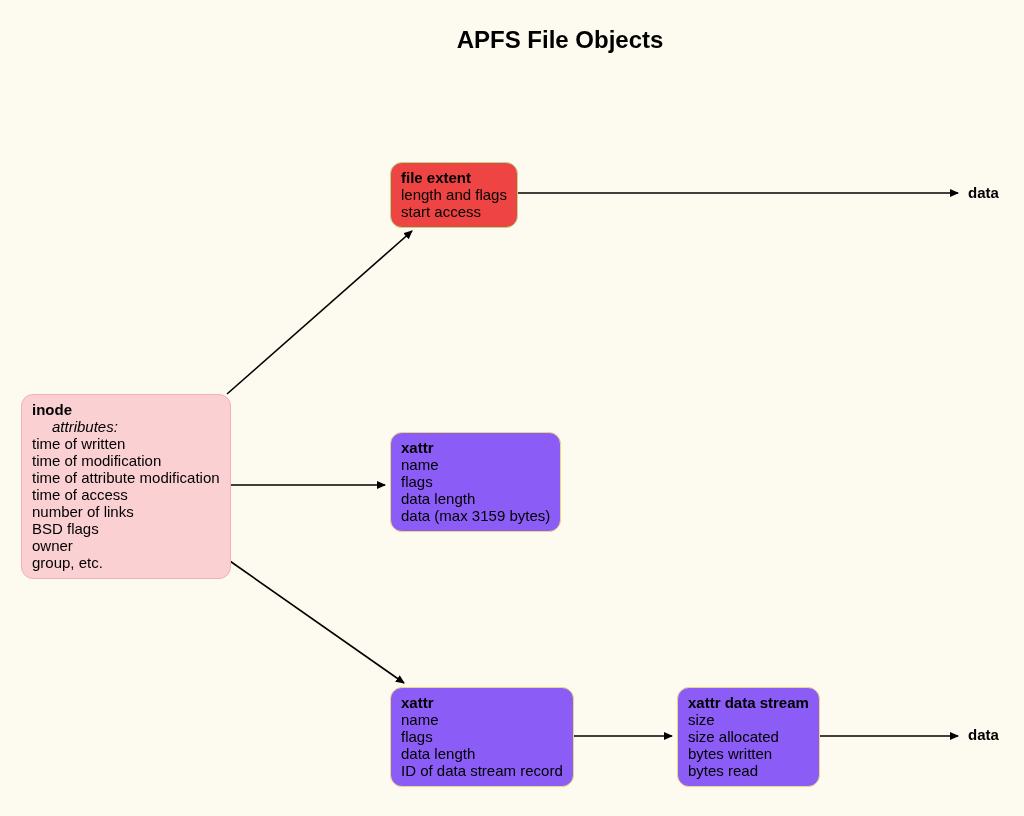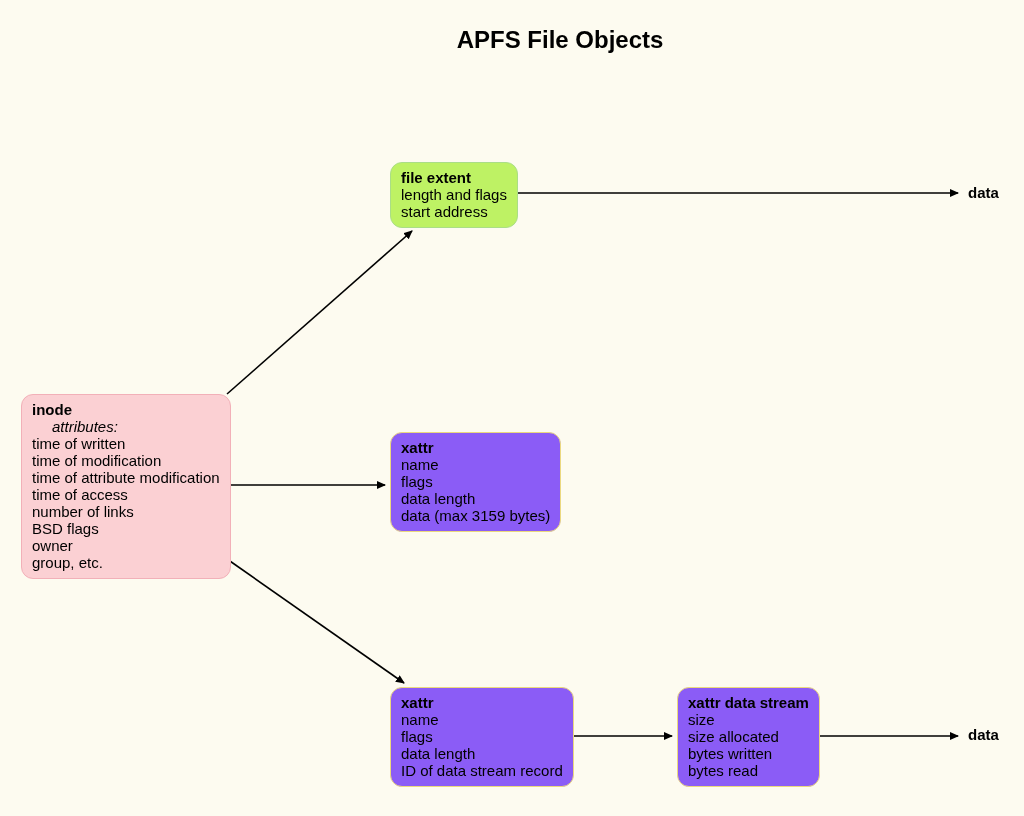--- a/index.html
+++ b/index.html
@@ -31,21 +31,21 @@
     border-radius: 12px;
     padding: 6px 10px 7px 10px;
     font-size: 15px;
     line-height: 17px;
     white-space: nowrap;
     border: 1px solid rgba(0,0,0,0.10);
     box-sizing: border-box;
   }
   .box .box-title { font-weight: bold; }
   .box .box-subtitle { font-style: italic; margin-left: 20px; }
-  .box-green  { background: #bef264; border-color: #AADE87; }
+  .box-green  { background: #ef4444; border-color: #AADE87; }
   .box-pink   { background: #FBD0D3; border-color: #F2B0B8; }
   .box-yellow { background: #8b5cf6; border-color: #EBD87F; }
   .data-label {
     position: absolute;
     font-size: 15px;
     font-weight: bold;
     line-height: 18px;
   }
   .footer {
     position: absolute;
@@ -80,21 +80,21 @@
     <line x1="227" y1="485" x2="385" y2="485" stroke="#000" stroke-width="1.6" marker-end="url(#arrowhead)"></line>
     <line x1="227" y1="559" x2="404" y2="683" stroke="#000" stroke-width="1.6" marker-end="url(#arrowhead)"></line>
     <line x1="517" y1="193" x2="958" y2="193" stroke="#000" stroke-width="1.6" marker-end="url(#arrowhead)"></line>
     <line x1="574" y1="736" x2="672" y2="736" stroke="#000" stroke-width="1.6" marker-end="url(#arrowhead)"></line>
     <line x1="818" y1="736" x2="958" y2="736" stroke="#000" stroke-width="1.6" marker-end="url(#arrowhead)"></line>
   </svg>
 
   <div class="box box-green" id="box-file-extent">
     <div class="box-title">file extent</div>
     <div>length and flags</div>
-    <div>start address</div>
+    <div>start access</div>
   </div>
 
   <div class="box box-pink" id="box-inode">
     <div class="box-title">inode</div>
     <div class="box-subtitle">attributes:</div>
     <div>time of written</div>
     <div>time of modification</div>
     <div>time of attribute modification</div>
     <div>time of access</div>
     <div>number of links</div>

